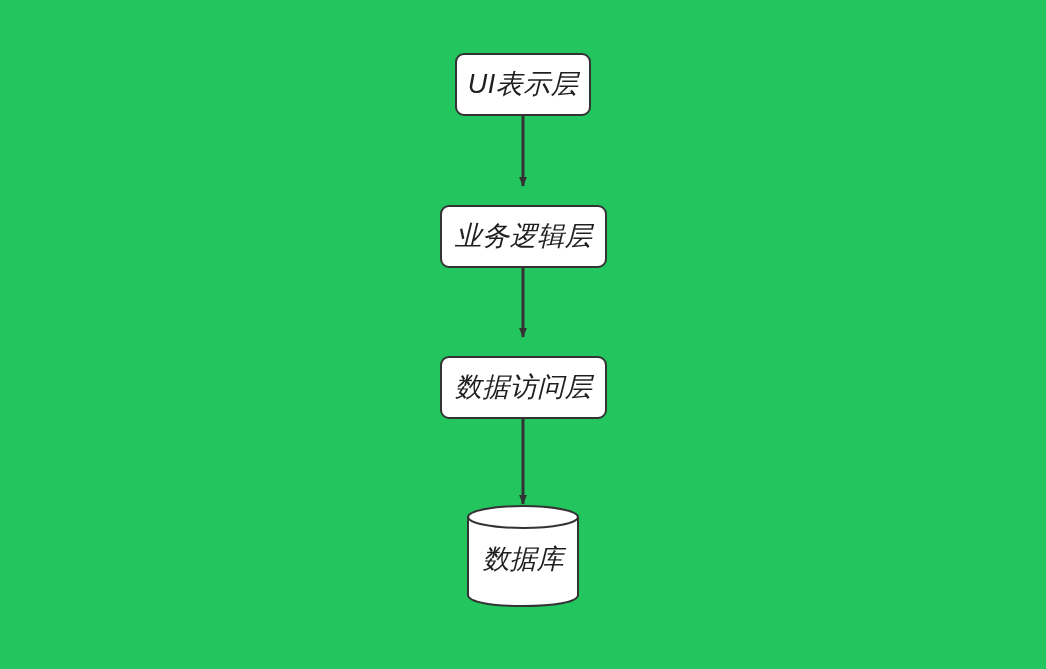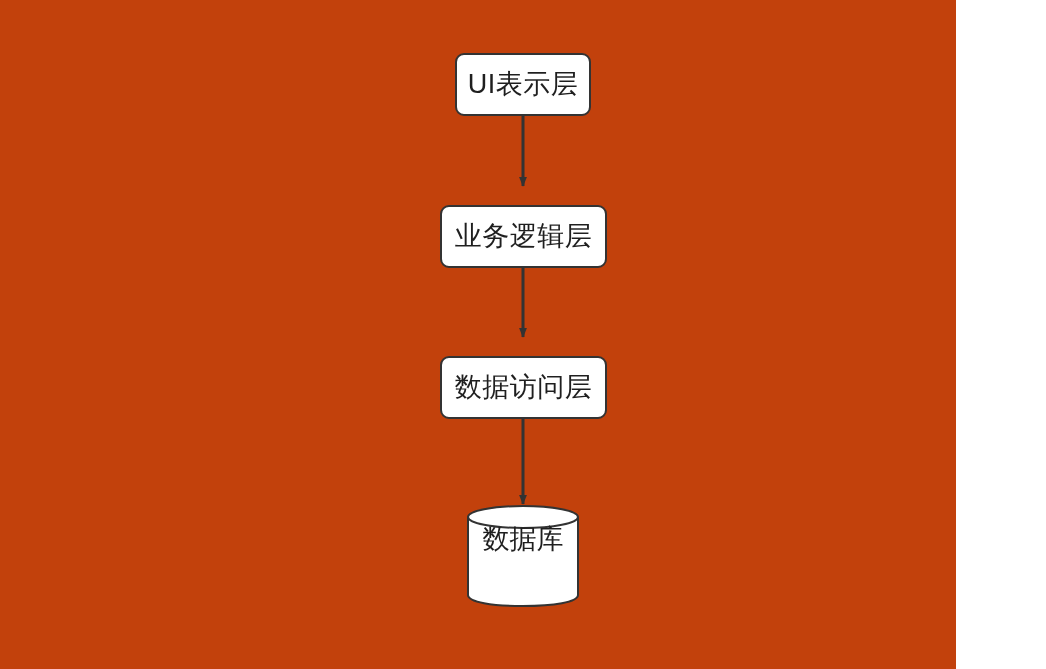--- a/index.html
+++ b/index.html
@@ -9,23 +9,24 @@
   }
   body {
     width: 1046px;
     height: 669px;
     background: #ffffff;
     font-family: "Liberation Sans", "DejaVu Sans", sans-serif;
     overflow: hidden;
   }
   #diagram-canvas {
     position: relative;
-    width: 956px;
+    width: 1046px;
     height: 669px;
-    background: #c2410c;
+    background: #22c55e;
+    font-style: italic;
   }
   .node {
     position: absolute;
     box-sizing: border-box;
     display: flex;
     align-items: center;
     justify-content: center;
   }
   .node-box {
     border: 2px solid #333333;
@@ -71,21 +72,21 @@
     inset: 0;
   }
   .cylinder svg {
     display: block;
     overflow: visible;
   }
   .cylinder-label {
     position: absolute;
     left: 0;
     right: 0;
-    top: 22px;
+    top: 42px;
     text-align: center;
     color: #1f1f1f;
     font-size: 27px;
     line-height: 1;
     white-space: nowrap;
     font-family: "Liberation Sans", "DejaVu Sans", sans-serif;
   }
   
   #edges-layer {
     position: absolute;

